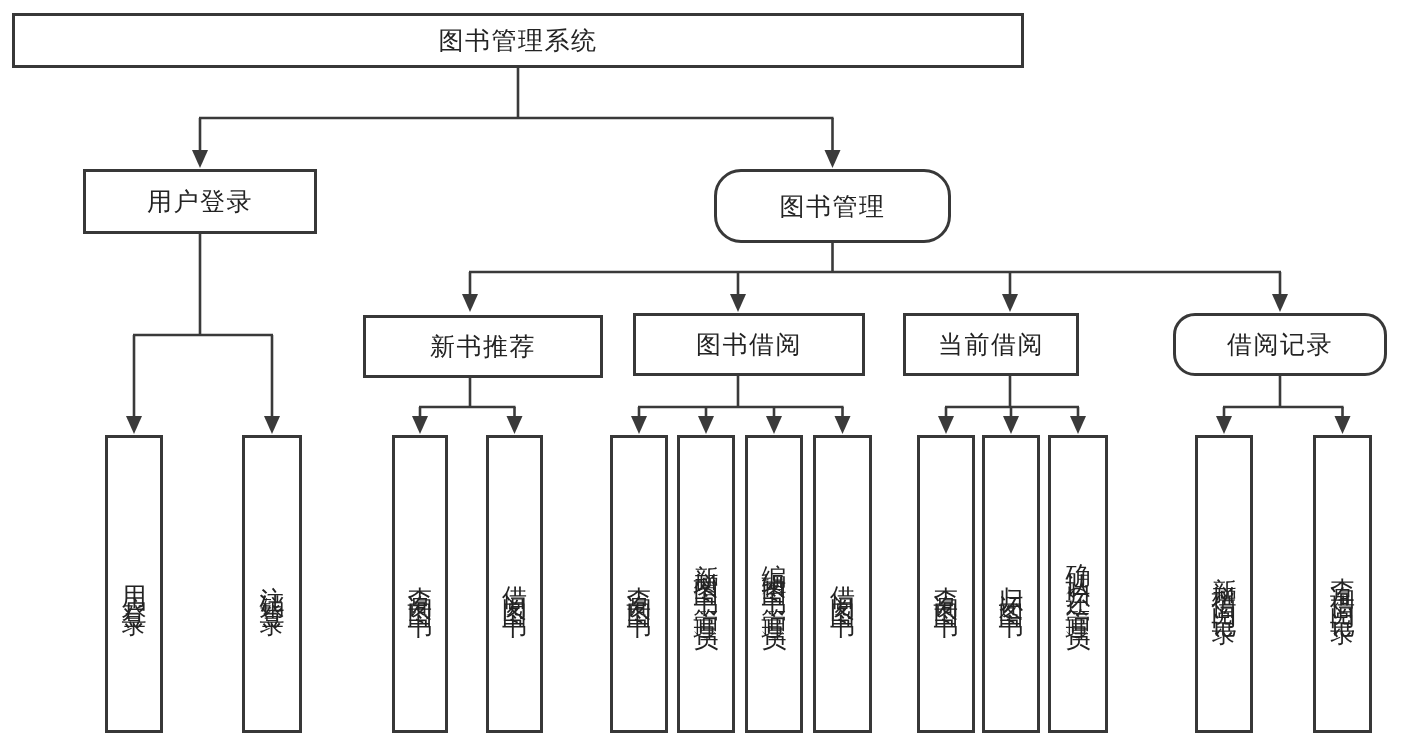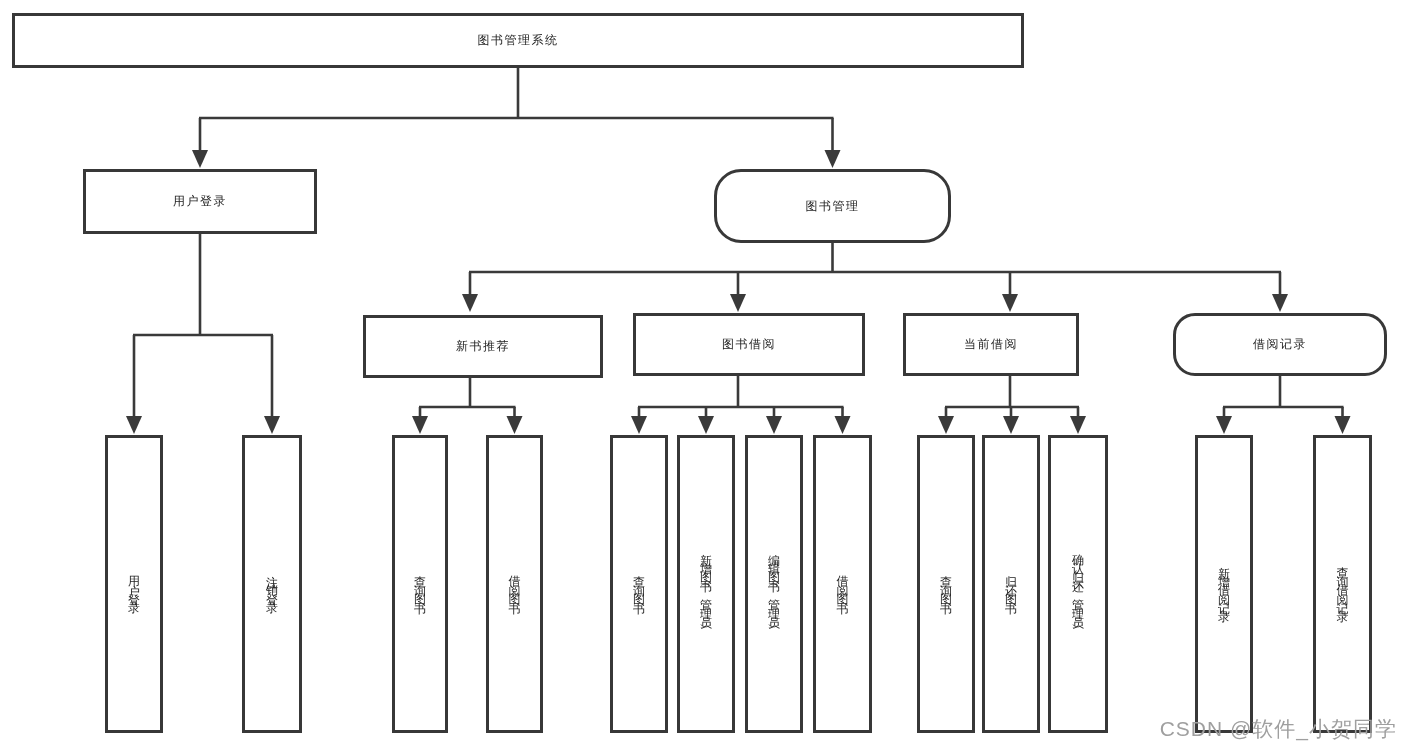--- a/index.html
+++ b/index.html
@@ -6,21 +6,21 @@
   .canvas{
     position:relative;width:1405px;height:747px;background:#ffffff;
     font-family:"Liberation Sans","DejaVu Sans",sans-serif;overflow:hidden;
   }
   svg.wires{position:absolute;left:0;top:0;pointer-events:none;}
   .node{
     position:absolute;background:#ffffff;border:3px solid #383838;
     box-sizing:border-box;display:flex;align-items:center;justify-content:center;
     color:#232323;
   }
-  .node .lbl{font-size:12px;letter-spacing:1.5px;white-space:nowrap;}
+  .node .lbl{font-size:25px;letter-spacing:1.5px;white-space:nowrap;}
   .node.v .lbl{
     writing-mode:vertical-lr;text-orientation:mixed;
     letter-spacing:9px;line-height:1;white-space:nowrap;
   }
   .watermark{
     position:absolute;right:8px;bottom:4px;font-size:21px;color:#9f9f9f;
     letter-spacing:1px;
   }
 </style>
 </head>
@@ -136,14 +136,13 @@
       <div class="node v" style="left: 1048px; top: 435px; width: 60px; height: 298px; border-color: rgb(56, 56, 56);">
         <span class="lbl">确认归还（管理员）</span>
       </div>
       <div class="node v" style="left: 1195px; top: 435px; width: 58px; height: 298px; border-color: rgb(56, 56, 56);">
         <span class="lbl">新增借阅记录</span>
       </div>
       <div class="node v" style="left: 1313px; top: 435px; width: 59px; height: 298px; border-color: rgb(56, 56, 56);">
         <span class="lbl">查询借阅记录</span>
       </div>
     </div>
-  <div class="watermark">CSDN @软件_小贺同学</div>
 </div>
 
 </body></html>

